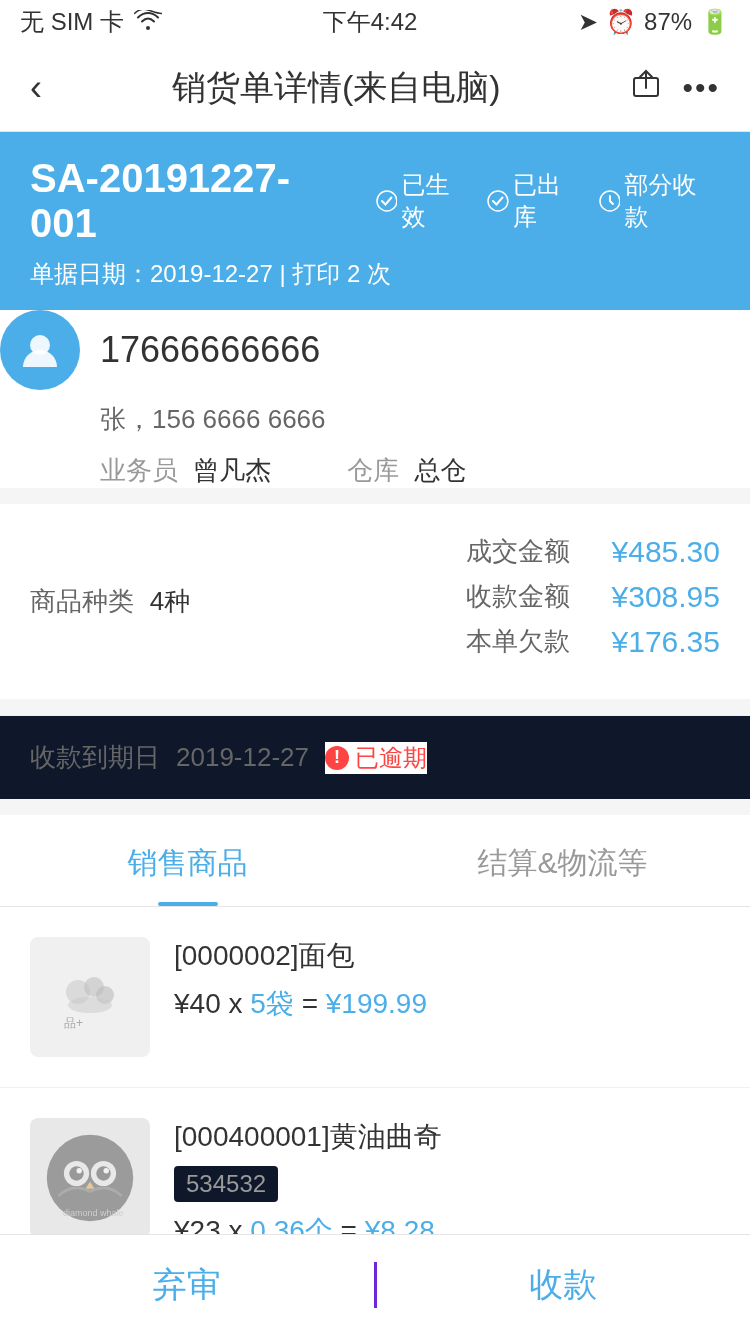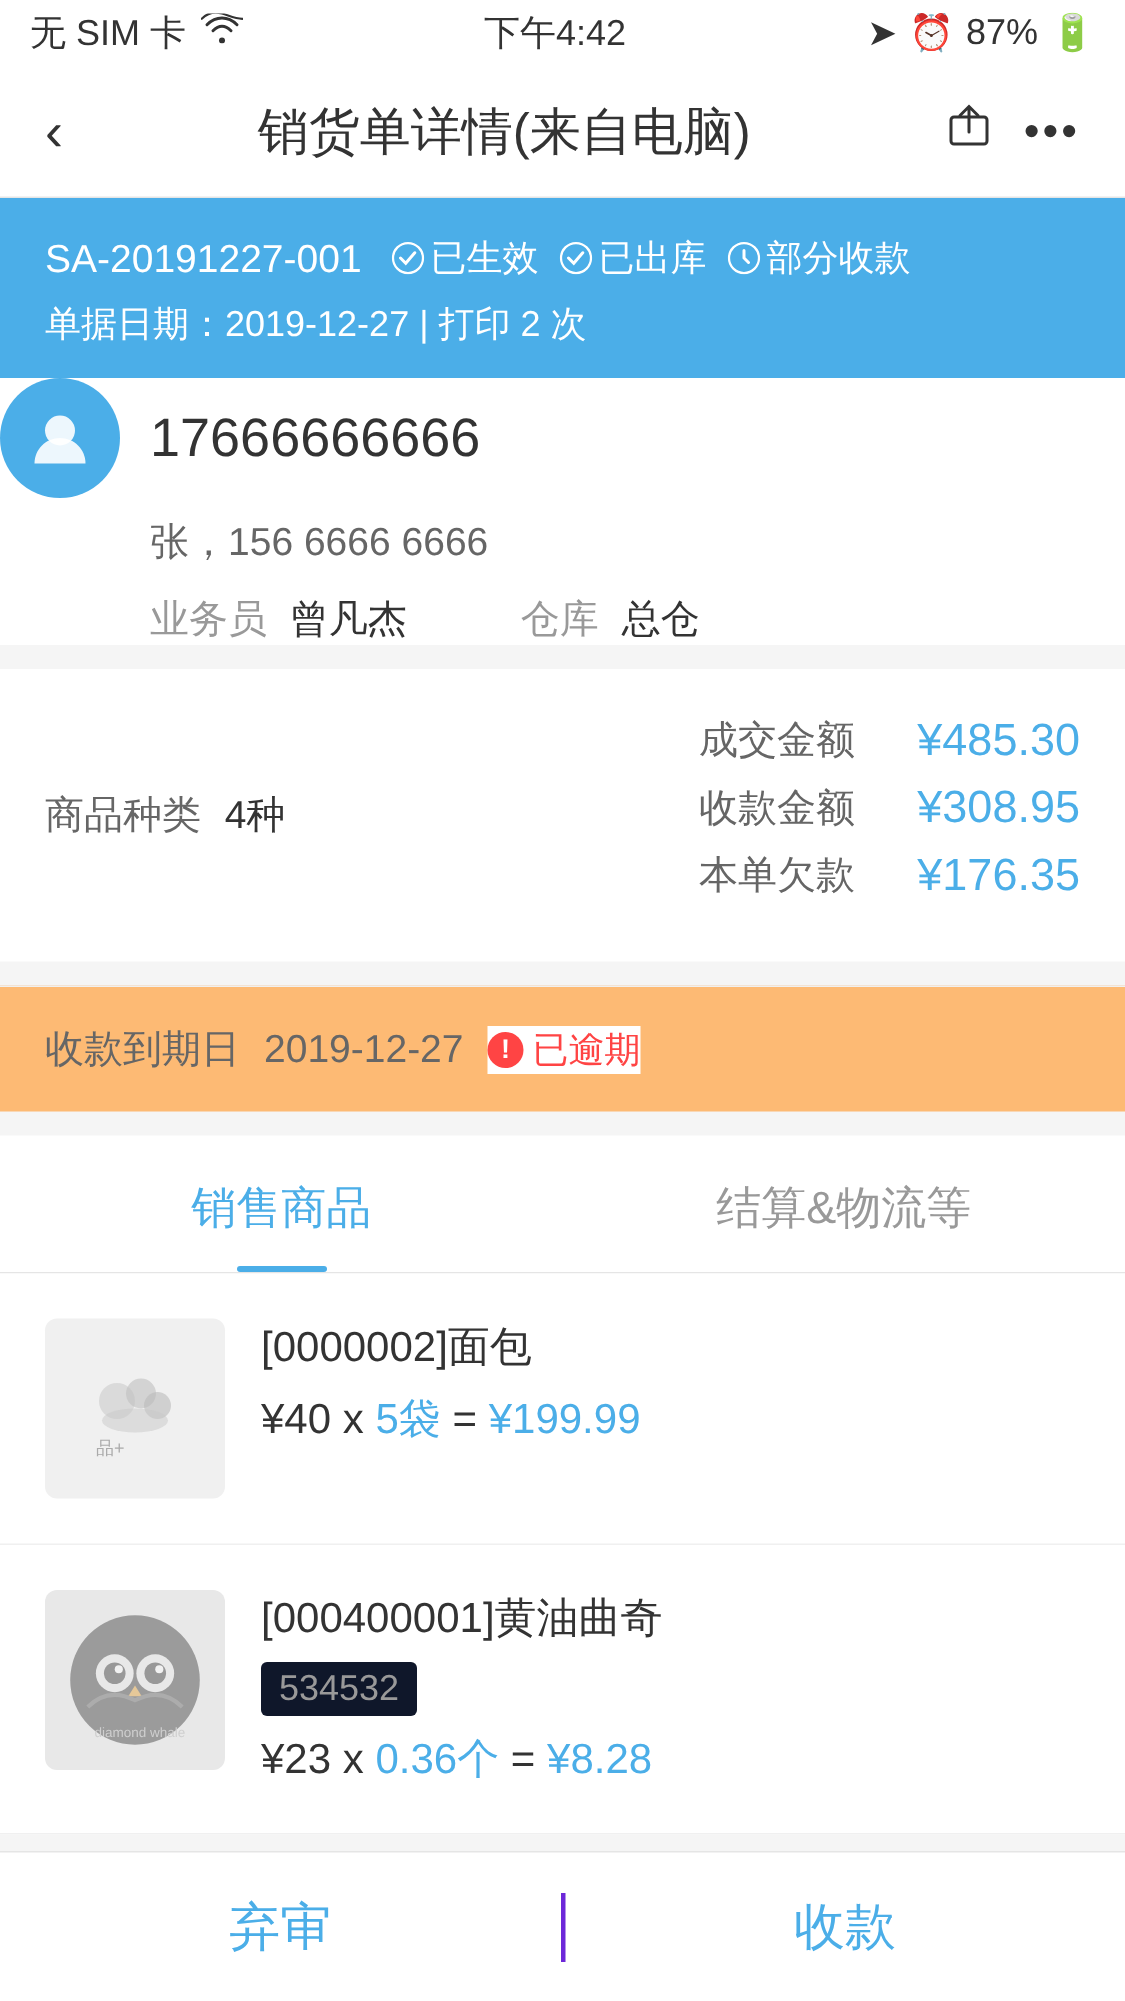--- a/index.html
+++ b/index.html
@@ -50,22 +50,22 @@
       background: #4BAEE8;
       padding: 24px 30px 20px;
     }
     .order-id-row {
       display: flex;
       align-items: center;
       gap: 20px;
       margin-bottom: 12px;
     }
     .order-id {
-      font-size: 26px;
-      font-weight: normal;
+      font-size: 40px;
+      font-weight: bold;
       color: #fff;
     }
     .status-tags { display: flex; gap: 14px; align-items: center; }
     .status-tag {
       font-size: 24px;
       color: #fff;
       display: flex;
       align-items: center;
       gap: 4px;
     }
@@ -143,21 +143,21 @@
       align-items: center;
       gap: 30px;
       margin-bottom: 10px;
       font-size: 26px;
     }
     .amount-label { color: #666; }
     .amount-value { color: #4BAEE8; font-size: 30px; min-width: 120px; text-align: right; }
 
     
     .due-section {
-      background: #fdba74;
+      background: #0f172a;
       padding: 24px 30px;
       margin-top: 16px;
       border-top: 1px solid #f0f0f0;
       display: flex;
       align-items: center;
       gap: 16px;
       font-size: 26px;
       color: #666;
     }
     .overdue-badge {

